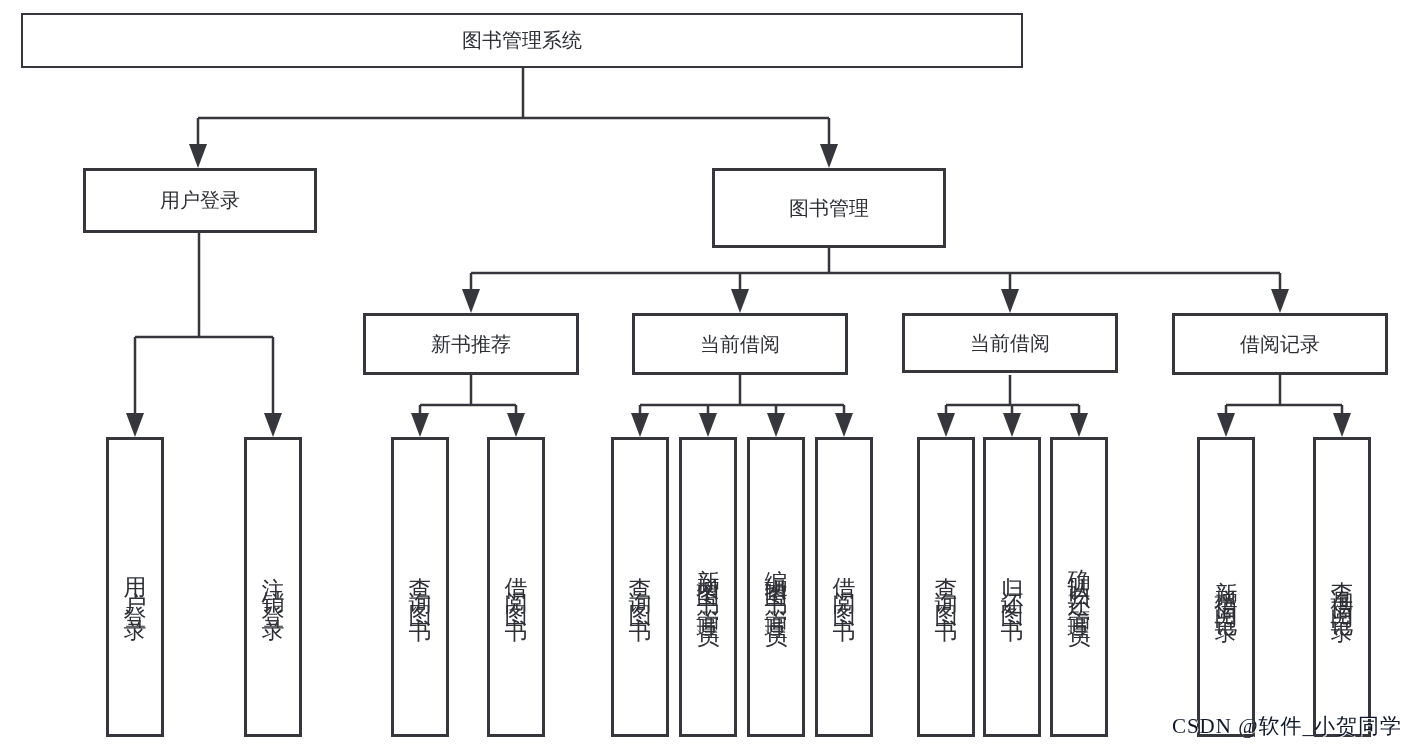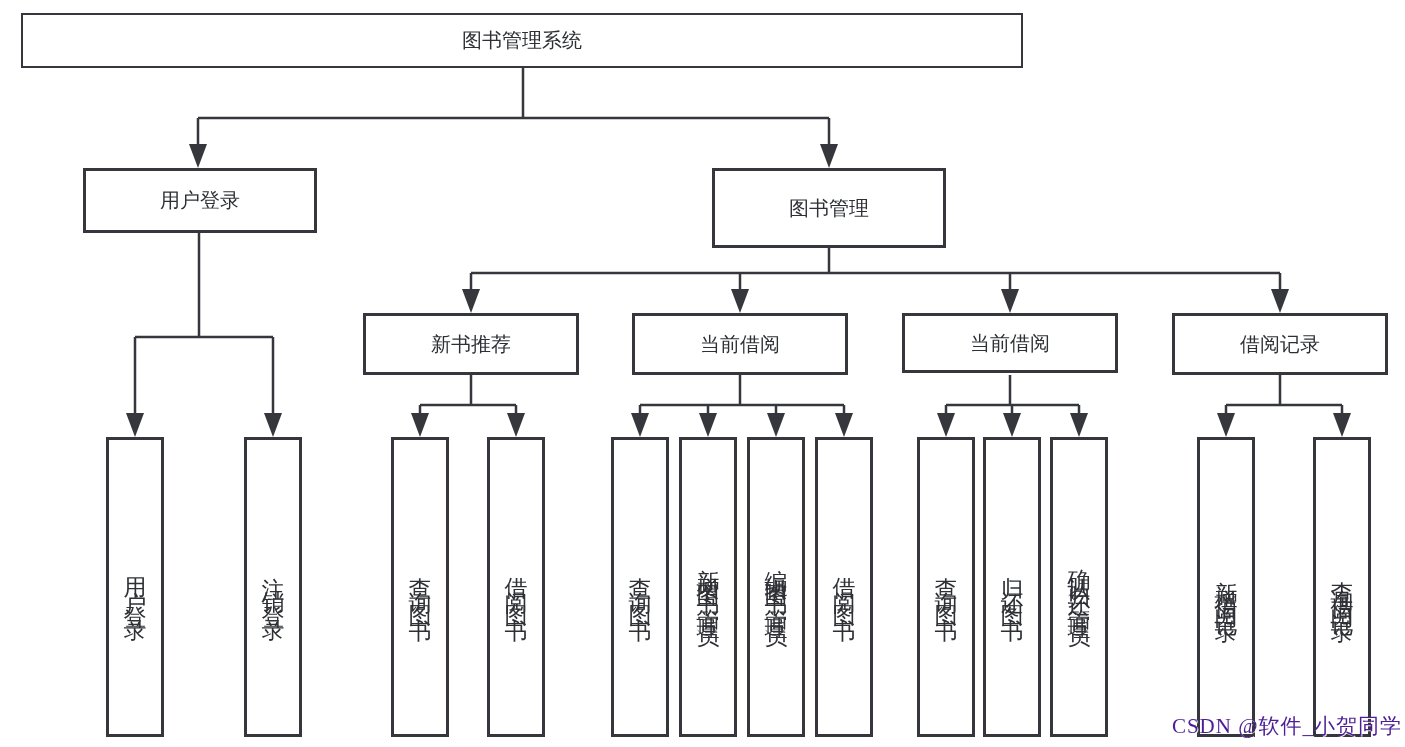--- a/index.html
+++ b/index.html
@@ -19,21 +19,21 @@
     background:#ffffff;border:3px solid #36373c;box-sizing:border-box;
     display:flex;align-items:center;justify-content:center;
   }
   .leaf .v{
     writing-mode:vertical-rl;text-orientation:mixed;
     font-size:23px;letter-spacing:14px;line-height:1;white-space:nowrap;
   }
   .leaf .v.long{letter-spacing:8px;}
   .watermark{
     position:absolute;right:3px;top:712px;z-index:5;
-    font-size:21px;color:#4c1d95;letter-spacing:1px;
+    font-size:21px;color:#0f172a;letter-spacing:1px;
     text-shadow:1px 1px 0 rgba(255,255,255,.85);
   }
 </style>
 </head>
 <body>
 
 <div class="stage">
 
   <svg class="wires" width="1405" height="747" viewBox="0 0 1405 747">
     <g stroke="#36373c" stroke-width="2.5" fill="none">

